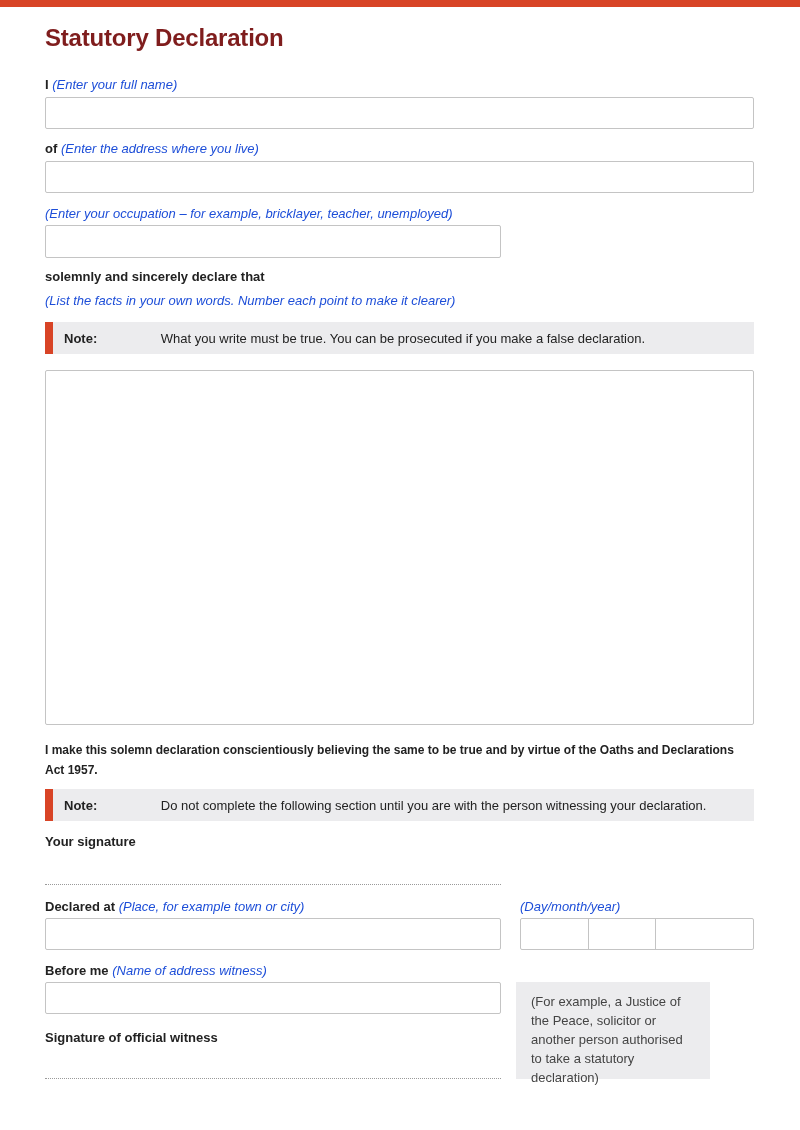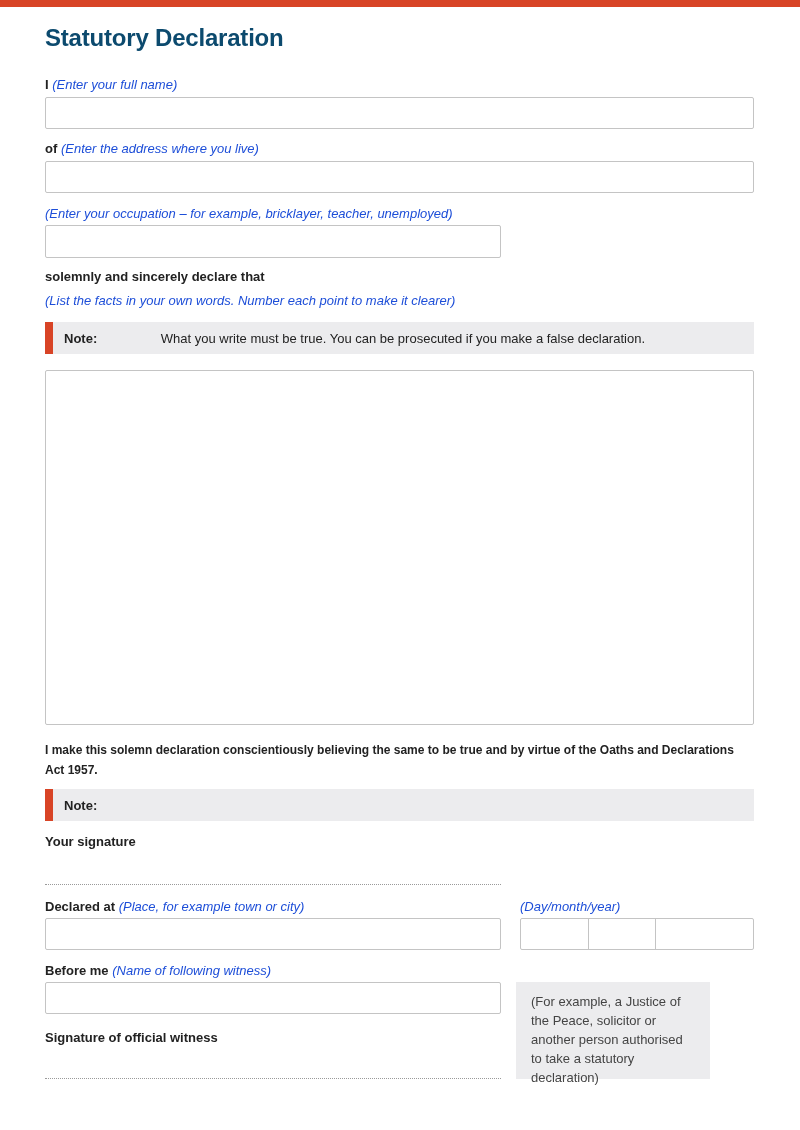--- a/index.html
+++ b/index.html
@@ -2,21 +2,21 @@
 <html><head>
 <meta charset="utf-8">
 <style>
   html, body { margin: 0; padding: 0; }
   body {
     width: 800px; height: 1130px; background: #ffffff; position: relative; overflow: hidden;
     font-family: "Liberation Sans", "DejaVu Sans", sans-serif; color: #1f1f1f;
   }
   .topbar { position: absolute; left: 0; top: 0; width: 800px; height: 7px; background: #d84426; }
   .abs { position: absolute; }
-  .title { left: 45px; top: 24px; font-size: 24px; font-weight: bold; color: #0c4a6e; letter-spacing: -0.2px; }
+  .title { left: 45px; top: 24px; font-size: 24px; font-weight: bold; color: #7f1d1d; letter-spacing: -0.2px; }
   .label { font-size: 13px; color: #222; white-space: nowrap; }
   .label b { font-weight: bold; }
   .hint { font-style: italic; color: #1d4ed8; }
   .box { border: 1px solid #c4c4c4; border-radius: 2px; background: #fff; box-sizing: border-box; }
   .note { background: #ececee; box-sizing: border-box; font-size: 13px; color: #222; }
   .note .bar { position: absolute; left: 0; top: 0; width: 8px; height: 100%; background: #d84426; }
   .note .txt { position: absolute; left: 19px; top: 0; height: 100%; display: flex; align-items: center; white-space: nowrap; gap: 30px; }
   .dotline { border-top: 1px dotted #9a9a9a; height: 0; }
   .datebox { display: flex; }
   .datebox .seg { flex: 1; border-right: 1px solid #c4c4c4; }
@@ -58,21 +58,21 @@
   </div>
 </div>
 
 <div class="abs box" style="left:45px; top:370px; width:709px; height:355px;"></div>
 
 <div class="abs declare" style="left:45px; top:740px; width:700px;">I make this solemn declaration conscientiously believing the same to be true and by virtue of the Oaths and Declarations Act 1957.</div>
 
 <div class="abs note" style="left:45px; top:789px; width:709px; height:32px;">
   <div class="bar"></div>
   <div class="txt">
-    <b>Note:</b>&nbsp;
+    <b>Note:</b>&nbsp;<span>Do not complete the following section until you are with the person witnessing your declaration.</span>
   </div>
 </div>
 
 <div class="abs label" style="left:45px; top:834px; font-weight:bold;">Your signature</div>
 <div class="abs dotline" style="left:45px; top:884px; width:456px;"></div>
 
 <div class="abs label" style="left:45px; top:899px;">
   <b>Declared at</b>
   <span class="hint">(Place, for example town or city)</span>
 </div>
@@ -80,20 +80,20 @@
 
 <div class="abs label hint" style="left:520px; top:899px;">(Day/month/year)</div>
 <div class="abs box datebox" style="left:520px; top:918px; width:234px; height:32px;">
   <div class="seg"></div>
   <div class="seg"></div>
   <div class="seg" style="flex:1.45;"></div>
 </div>
 
 <div class="abs label" style="left:45px; top:963px;">
   <b>Before me</b>
-  <span class="hint">(Name of following witness)</span>
+  <span class="hint">(Name of address witness)</span>
 </div>
 <div class="abs box" style="left:45px; top:982px; width:456px; height:32px;"></div>
 
 <div class="abs label" style="left:45px; top:1030px; font-weight:bold;">Signature of official witness</div>
 <div class="abs dotline" style="left:45px; top:1078px; width:456px;"></div>
 
 <div class="abs witness-info" style="left:516px; top:982px; width:194px; height:97px;">(For example, a Justice of the Peace, solicitor or another person authorised to take a statutory declaration)</div>
 
 </body></html>

